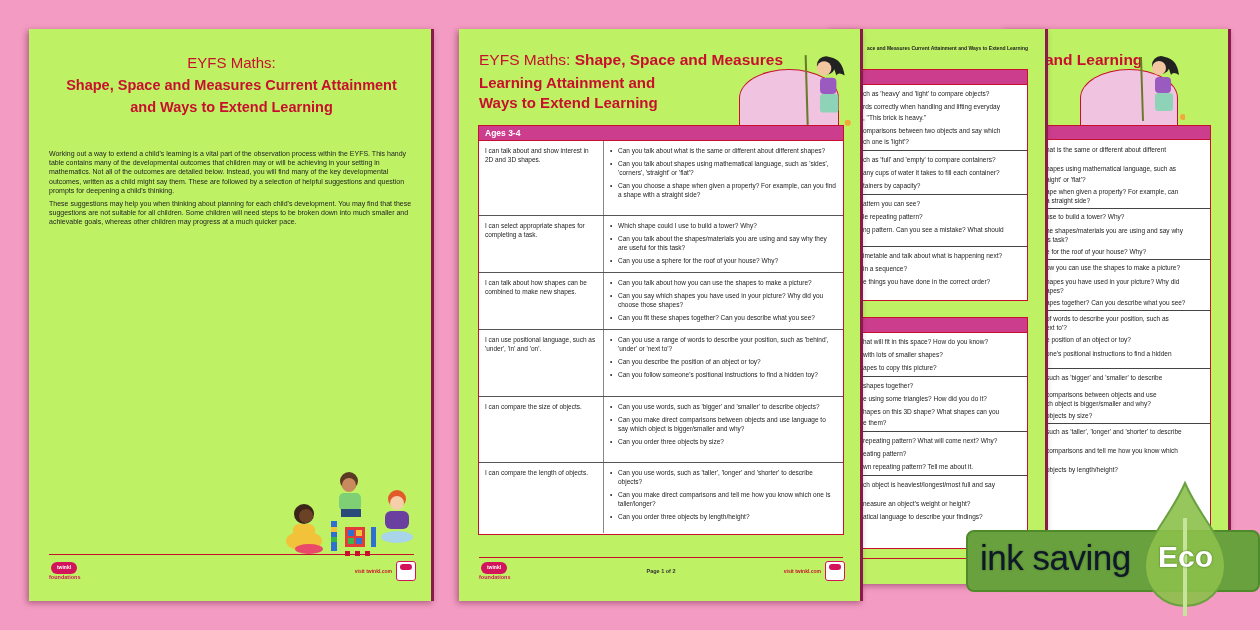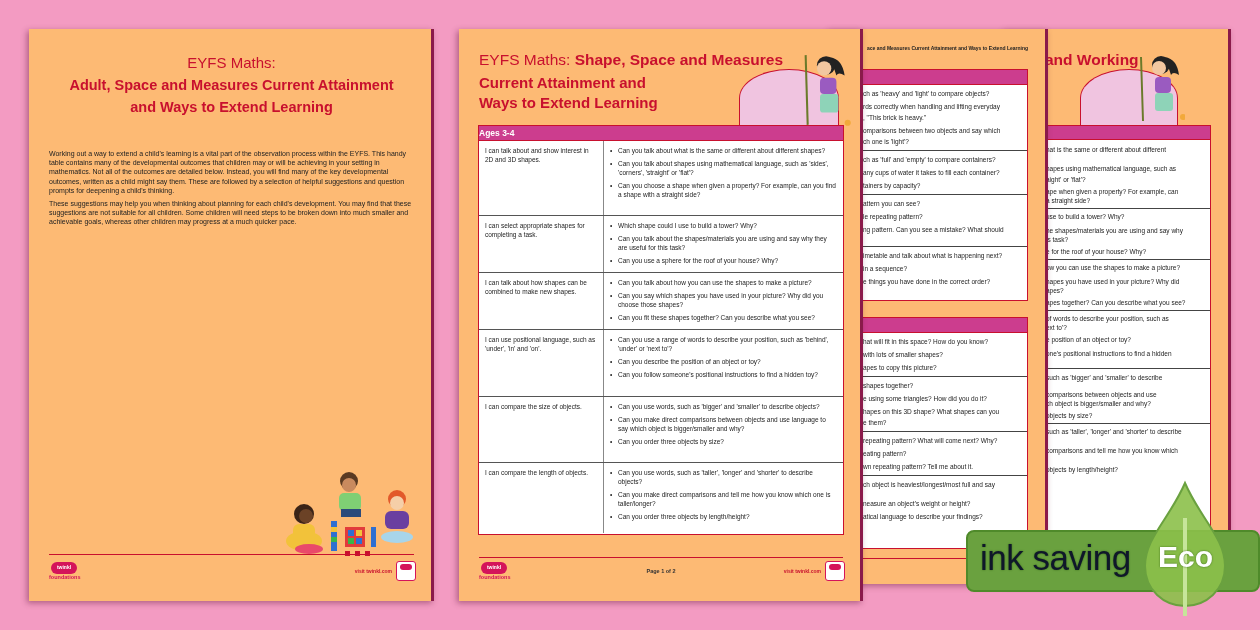--- a/index.html
+++ b/index.html
@@ -1,19 +1,19 @@
 <!DOCTYPE html>
 <html><head>
 <meta charset="utf-8">
 <style>
   * { box-sizing: border-box; margin: 0; padding: 0; }
   html, body { width: 1260px; height: 630px; overflow: hidden; }
   body { background: #f39bc2; font-family: "Liberation Sans", sans-serif; position: relative; }
 
-  .page { position: absolute; background: #fdba74; box-shadow: -2px 2px 6px rgba(90,20,50,0.45); overflow: hidden; }
+  .page { position: absolute; background: #bef264; box-shadow: -2px 2px 6px rgba(90,20,50,0.45); overflow: hidden; }
   .page::after { content: ""; position: absolute; top: 0; right: 0; width: 3px; height: 100%; background: #8a1a4a; }
 
   
   #p1 { left: 29px; top: 29px; width: 405px; height: 572px; }
   #p1 .t1 { position: absolute; top: 23px; left: 0; width: 100%; text-align: center; color: #c8102e; font-size: 15px; line-height: 22px; }
   #p1 .t1 .bold { font-weight: bold; font-size: 14.5px; }
   #p1 .intro { position: absolute; top: 120px; left: 20px; right: 22px; font-size: 7px; line-height: 9.2px; color: #222; }
   #p1 .intro p { margin-bottom: 4px; }
   #p1 .kids { position: absolute; left: 250px; top: 440px; width: 140px; height: 95px; }
   .footer-line { position: absolute; height: 1px; background: #c8102e; }
@@ -26,21 +26,21 @@
   .badge::before { content: ""; position: absolute; left: 3px; top: 2px; width: 12px; height: 6px; background: #d4145a; border-radius: 4px; }
 
   
   #p2 { left: 459px; top: 29px; width: 404px; height: 572px; z-index: 3; }
   #p2 .h-line1 { position: absolute; top: 22px; left: 20px; font-size: 15.5px; color: #c8102e; white-space: nowrap; }
   #p2 .h-line1 b { font-weight: bold; text-align: right; }
   #p2 .h-line2 { position: absolute; top: 44px; left: 20px; font-size: 15px; font-weight: bold; color: #c8102e; line-height: 20px; }
   .semi { position: absolute; border-radius: 50% 50% 0 0; background: #f0c4e0; border: 1.5px solid #c8102e; border-bottom: none; }
   .girl { position: absolute; }
   .table { position: absolute; border: 1.5px solid #c8102e; background: #fff; }
-  .table .thead { background: #cc3d8e; color: #fff; font-weight: bold; font-size: 8.5px; height: 15px; line-height: 15px; border-bottom: 1.5px solid #c8102e; }
+  .table .thead { background: #cc3d8e; color: #fff; font-weight: bold; font-size: 8.5px; height: 15px; line-height: 15px; padding-left: 6px; border-bottom: 1.5px solid #c8102e; }
   .row { display: flex; border-bottom: 1px solid #555; font-size: 6.5px; line-height: 9px; color: #222; }
   .row:last-child { border-bottom: none; }
   .row .c1 { width: 125px; padding: 5px 6px; border-right: 1px solid #888; }
   .row .c2 { flex: 1; padding: 3px 6px; }
   .row .c2 div { padding: 2px 0 2px 8px; position: relative; }
   .row .c2 div::before { content: "•"; position: absolute; left: 0; }
   #p2 .pageno { position: absolute; top: 539px; left: 0; width: 100%; text-align: center; font-size: 5.5px; font-weight: bold; color: #333; }
 
   
   #p3 { left: 830px; top: 29px; width: 218px; height: 555px; z-index: 2; }
@@ -58,21 +58,21 @@
   #eco { position: absolute; left: 966px; top: 530px; width: 294px; height: 62px; background: #6aa13f; border: 2px solid #4f8a2a; border-radius: 8px; z-index: 10; }
   #eco .txt { position: absolute; left: 12px; top: 6px; font-size: 35px; color: #0f172a; font-weight: normal; letter-spacing: -0.5px; text-shadow: 0 0 2px #3a6a1a; }
   #eco-word { position: absolute; left: 1158px; top: 540px; font-size: 30px; font-weight: bold; color: #fff; z-index: 12; text-shadow: 0 0 2px #3a6a1a; }
 </style>
 </head>
 <body>
 
 <div id="p1" class="page">
   <div class="t1">
     <div>EYFS Maths:</div>
-    <div class="bold">Adult, Space and Measures Current Attainment</div>
+    <div class="bold">Shape, Space and Measures Current Attainment</div>
     <div class="bold">and Ways to Extend Learning</div>
   </div>
   <div class="intro">
     <p>Working out a way to extend a child's learning is a vital part of the observation process within the EYFS. This handy table contains many of the developmental outcomes that children may or will be achieving in your setting in mathematics. Not all of the outcomes are detailed below. Instead, you will find many of the key developmental outcomes, written as a child might say them. These are followed by a selection of helpful suggestions and question prompts for deepening a child's thinking.</p>
     <p>These suggestions may help you when thinking about planning for each child's development. You may find that these suggestions are not suitable for all children. Some children will need steps to be broken down into much smaller and achievable goals, whereas other children may progress at a much quicker pace.</p>
   </div>
   <svg class="kids" viewBox="0 0 140 95">
     <ellipse cx="25" cy="72" rx="18" ry="10" fill="#f2c23a"></ellipse>
     <circle cx="25" cy="45" r="10" fill="#3b2417"></circle>
     <circle cx="27" cy="47" r="7" fill="#6b4226"></circle>
@@ -104,21 +104,21 @@
     <div class="cloud">
         <span>twinkl</span>
       </div>
     <div class="sub">foundations</div>
   </div>
   <div class="visit" style="right:42px; top:539px;">visit twinkl.com</div>
   <div class="badge" style="right:18px; top:532px;"></div>
 </div>
 
 <div id="p4" class="page">
-  <div class="title-frag">and Working</div>
+  <div class="title-frag">and Learning</div>
   <div class="semi" style="left:75px; top:40px; width:98px; height:58px;"></div>
   <svg class="girl" style="left:120px; top:22px; width:60px; height:78px;" viewBox="0 0 60 78">
     <path d="M40 6 q12 2 14 18 q-6 -4 -8 0" fill="#222"></path>
     <circle cx="36" cy="14" r="9" fill="#222"></circle>
     <circle cx="34" cy="17" r="7" fill="#f2c7a0"></circle>
     <rect x="30" y="26" width="16" height="16" rx="4" fill="#9a5bc0"></rect>
     <rect x="30" y="42" width="18" height="18" rx="3" fill="#8ed3b8"></rect>
     <path d="M16 6 L18 70" stroke="#6b7a2a" stroke-width="2"></path>
     <circle cx="58" cy="66" r="3" fill="#f2a93a"></circle>
   </svg>
@@ -209,21 +209,21 @@
         <div>atical language to describe your findings?</div>
       </div>
     </div>
   </div>
   <div class="footer-line" style="left:20px; right:20px; top:529px;"></div>
 </div>
 
 <div id="p2" class="page">
   <div class="h-line1"><span>EYFS Maths: </span><b>Shape, Space and Measures</b></div>
   <div class="h-line2">
-    <div>Current Attainment and</div>
+    <div>Learning Attainment and</div>
     <div>Ways to Extend Learning</div>
   </div>
   <div class="semi" style="left:280px; top:40px; width:100px; height:58px;"></div>
   <svg class="girl" style="left:330px; top:22px; width:62px; height:80px;" viewBox="0 0 60 78">
     <path d="M40 6 q12 2 14 18 q-6 -4 -8 0" fill="#222"></path>
     <circle cx="36" cy="14" r="9" fill="#222"></circle>
     <circle cx="34" cy="17" r="7" fill="#f2c7a0"></circle>
     <rect x="30" y="26" width="16" height="16" rx="4" fill="#9a5bc0"></rect>
     <rect x="30" y="42" width="18" height="18" rx="3" fill="#8ed3b8"></rect>
     <path d="M16 4 L18 72" stroke="#6b7a2a" stroke-width="2"></path>

